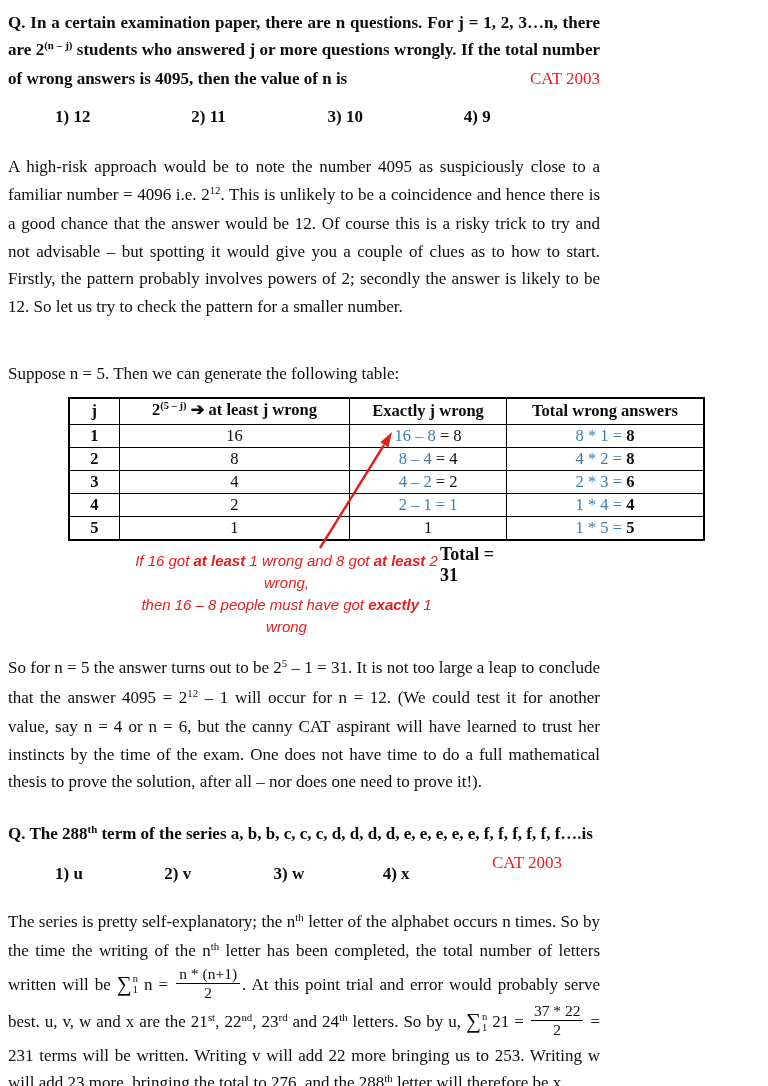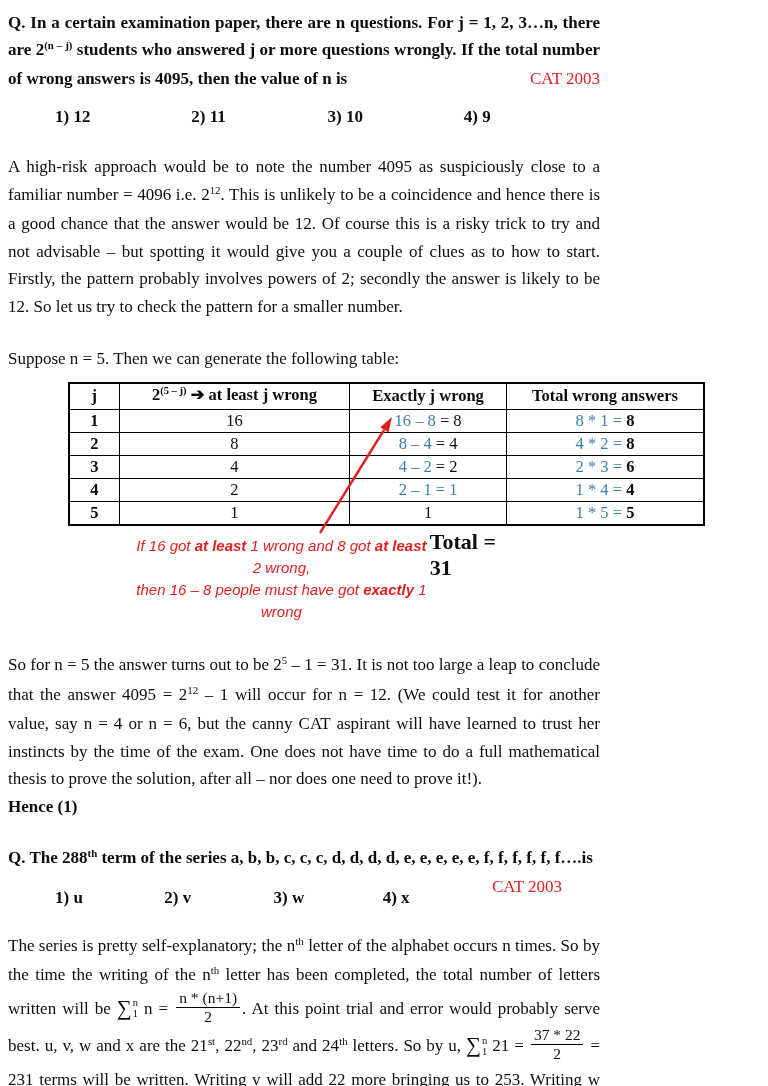--- a/index.html
+++ b/index.html
@@ -23,21 +23,21 @@
   }
   .cat-tag { float: right; color: var(--red); font-weight: normal; }
 
   
   .options { display: flex; margin: 15px 0 0 47px; font-weight: bold; font-size: 17px; }
   .options .option { width: 141px; }
 
   
   .para { font-size: 17px; line-height: 27.5px; text-align: justify; }
   .p1 { margin-top: 26px; }
-  .suppose { margin-top: 25px; }
+  .suppose { margin-top: 40px; }
   .p2 { margin-top: 16px; }
   .p3 { margin-top: 24px; }
   .hence { font-weight: bold; font-size: 17px; line-height: 27px; }
 
   .sup { font-size: 64%; position: relative; top: -0.55em; letter-spacing: 0; }
   .bold { font-weight: bold; }
   .c-blue { color: var(--blue); }
 
   
   .table-section { position: relative; margin-top: 9px; }
@@ -46,26 +46,26 @@
     border: 2px solid #000;
   }
   table.work-table th, table.work-table td {
     border: 1px solid #000; text-align: center; vertical-align: middle;
     font-size: 16.5px; padding: 0 3px; height: 23px; line-height: 22px;
   }
   table.work-table th { font-weight: bold; height: 27px; }
 
   .note-row { display: flex; align-items: flex-start; }
   .annotation {
-    margin: 9px 0 12px 125px; width: 420px; text-align: center;
+    margin: 9px 0 0 125px; width: 420px; text-align: center;
     font-family: "Liberation Sans", sans-serif; font-style: italic;
     font-size: 15px; line-height: 22px; color: var(--red);
   }
   .total {
-    margin: 3px 104px 0 auto; font-weight: bold; font-size: 22px;
+    margin: 3px 104px 0 auto; font-weight: bold; font-size: 18px;
   }
   .arrow-svg { position: absolute; left: 298px; top: 31px; width: 100px; height: 130px; pointer-events: none; }
 
   
   .frac {
     display: inline-block; text-align: center; vertical-align: middle;
     font-size: 15.5px; line-height: 1.18; margin: 0 2px; position: relative; top: -2px;
   }
   .frac .num { display: block; border-bottom: 1.4px solid #000; padding: 0 3px; }
   .frac .den { display: block; }
@@ -149,21 +149,20 @@
       <div class="total">Total = 31</div>
     </div>
 
     <svg class="arrow-svg" viewBox="0 0 100 130">
       <line x1="14" y1="120" x2="78" y2="17" style="stroke:var(--red);stroke-width:2.4"></line>
       <polygon points="86,4 82.5,19.5 74.3,14.2" style="fill:var(--red)"></polygon>
     </svg>
   </div>
 
   <p class="para p2"><span>So for n = 5 the answer turns out to be 2</span><span class="sup">5</span><span> – 1 = 31. It is not too large a leap to conclude that the answer 4095 = 2</span><span class="sup">12</span><span> – 1 will occur for n = 12. (We could test it for another value, say n = 4 or n = 6, but the canny CAT aspirant will have learned to trust her instincts by the time of the exam. One does not have time to do a full mathematical thesis to prove the solution, after all – nor does one need to prove it!).</span></p>
-  <p class="hence">Hence (1)</p>
 
   <p class="question" style="margin-top:24px"><span><span>Q. The 288</span><span class="sup">th</span><span> term of the series a, b, b, c, c, c, d, d, d, d, e, e, e, e, e, f, f, f, f, f, f….is</span></span><span class="cat-tag" style="margin-right:38px">CAT 2003</span></p>
 
   <div class="options">
       <span class="option">1) u</span>
       <span class="option">2) v</span>
       <span class="option">3) w</span>
       <span class="option">4) x</span>
     </div>
 

